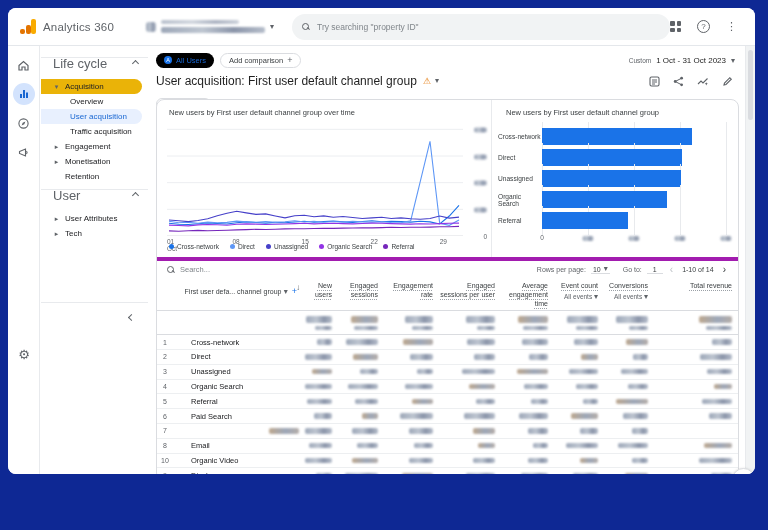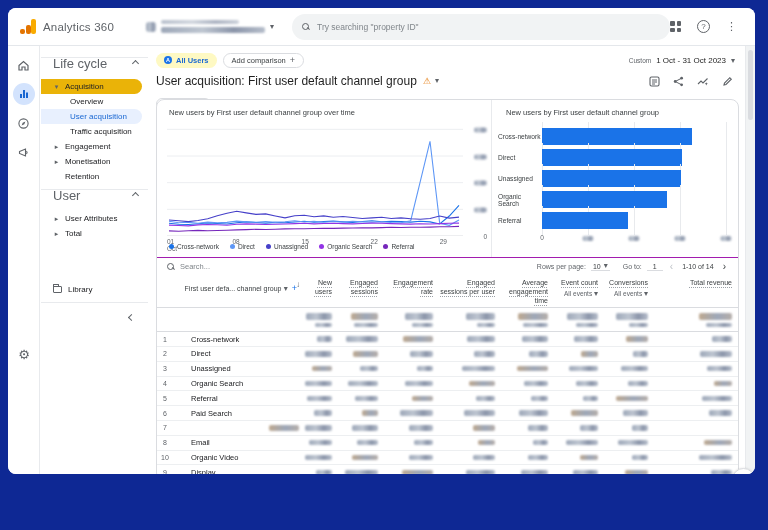--- a/index.html
+++ b/index.html
@@ -73,21 +73,21 @@
     border:1px solid #5f6368; border-bottom:0; border-radius:1px 1px 0 0; }
   .collapse-row { height:18px; display:flex; align-items:center; justify-content:flex-end;
     padding-right:14px; margin-bottom:148px; }
 
   
   .main { position:absolute; left:140px; top:38px; right:10px; bottom:0; background:#fff; }
   .rep-head { padding:5px 8px 0 8px; }
   .chips-row { display:flex; align-items:center; height:18px; }
   .chip { height:15px; border-radius:8px; display:inline-flex; align-items:center; gap:4px;
     font-size:7.5px; padding:0 8px; cursor:default; }
-  .chip.blue { background:#fef9c3; color:#1967d2;font-weight:bold; }
+  .chip.blue { background:#000000; color:#1967d2; }
   .chip.blue .disc { width:8px; height:8px; border-radius:50%; background:#1a73e8; color:#fff;
     font-size:5.5px; display:flex; align-items:center; justify-content:center; }
   .chip.outline { border:1px solid #dadce0; color:#3c4043; margin-left:6px; }
   .chip .plus { color:#5f6368; font-size:9px; }
   .date-sel { margin-left:auto; display:flex; align-items:baseline; gap:5px; padding-right:2px; }
   .date-preset { font-size:6.5px; color:#5f6368; }
   .date-range { font-size:8px; color:#1f1f1f; }
   .title-row { display:flex; align-items:center; height:20px; margin-top:2px; }
   .page-title { font-size:12px; color:#1f1f1f; }
   .warn { color:#e37400; font-size:9px; margin-left:6px; }
@@ -117,21 +117,21 @@
   .barrows { position:absolute; left:6px; top:26px; right:12px; }
   .barrow { display:flex; align-items:center; height:21px; }
   .barrow .blabel { width:44px; font-size:6.6px; color:#3c4043; flex:none; }
   .bartrack { flex:1; position:relative; height:21px; }
   .bargrid { position:absolute; top:-4px; bottom:-4px; width:1px; background:#e8eaed; }
   .bar { position:absolute; left:0; top:2px; height:17px; background:#1a73e8; }
   .bar-xaxis { position:absolute; left:6px; right:12px; top:134px; height:10px; }
   .bar-xaxis .tick { position:absolute; transform:translateX(-50%); font-size:6.5px; color:#5f6368; }
 
   
-  .tbl { border-top:1px solid #a21caf; }
+  .tbl { border-top:4px solid #a21caf; }
   .tbl-controls { height:17px; display:flex; align-items:center; padding:0 10px; gap:6px; }
   .mag { width:7px; height:7px; position:relative; flex:none; }
   .mag:before { content:""; position:absolute; left:0; top:0; width:5px; height:5px;
     border:1px solid #5f6368; border-radius:50%; }
   .mag:after { content:""; position:absolute; left:5px; top:5px; width:3px; height:1px;
     background:#5f6368; transform:rotate(45deg); }
   .tbl-search { border:0; outline:0; font-size:7.5px; color:#3c4043; width:150px; font-family:inherit; }
   .tbl-search::placeholder { color:#80868b; }
   .tbl-right { margin-left:auto; display:flex; align-items:center; gap:5px; font-size:7px; color:#5f6368; }
   .sel-val { color:#3c4043; border-bottom:1px solid #dadce0; padding:0 2px; display:inline-flex; gap:3px; align-items:center; }
@@ -267,28 +267,24 @@
         <div class="nav-sec">
           <span>User</span>
           <span class="chev up"></span>
         </div>
         <div class="nav-item">
           <span class="arr">▸</span>
           <span>User Attributes</span>
         </div>
         <div class="nav-item">
           <span class="arr">▸</span>
-          <span>Total</span>
+          <span>Tech</span>
         </div>
       </div>
     <div class="nav-bottom">
-      <div class="lib-row">
-        <span class="folder"></span>
-        <span>Library</span>
-      </div>
       <hr>
       <div class="collapse-row">
         <span class="chev left"></span>
       </div>
     </div>
   </div>
 
   <div class="main">
     <div class="rep-head">
       <div class="chips-row">

